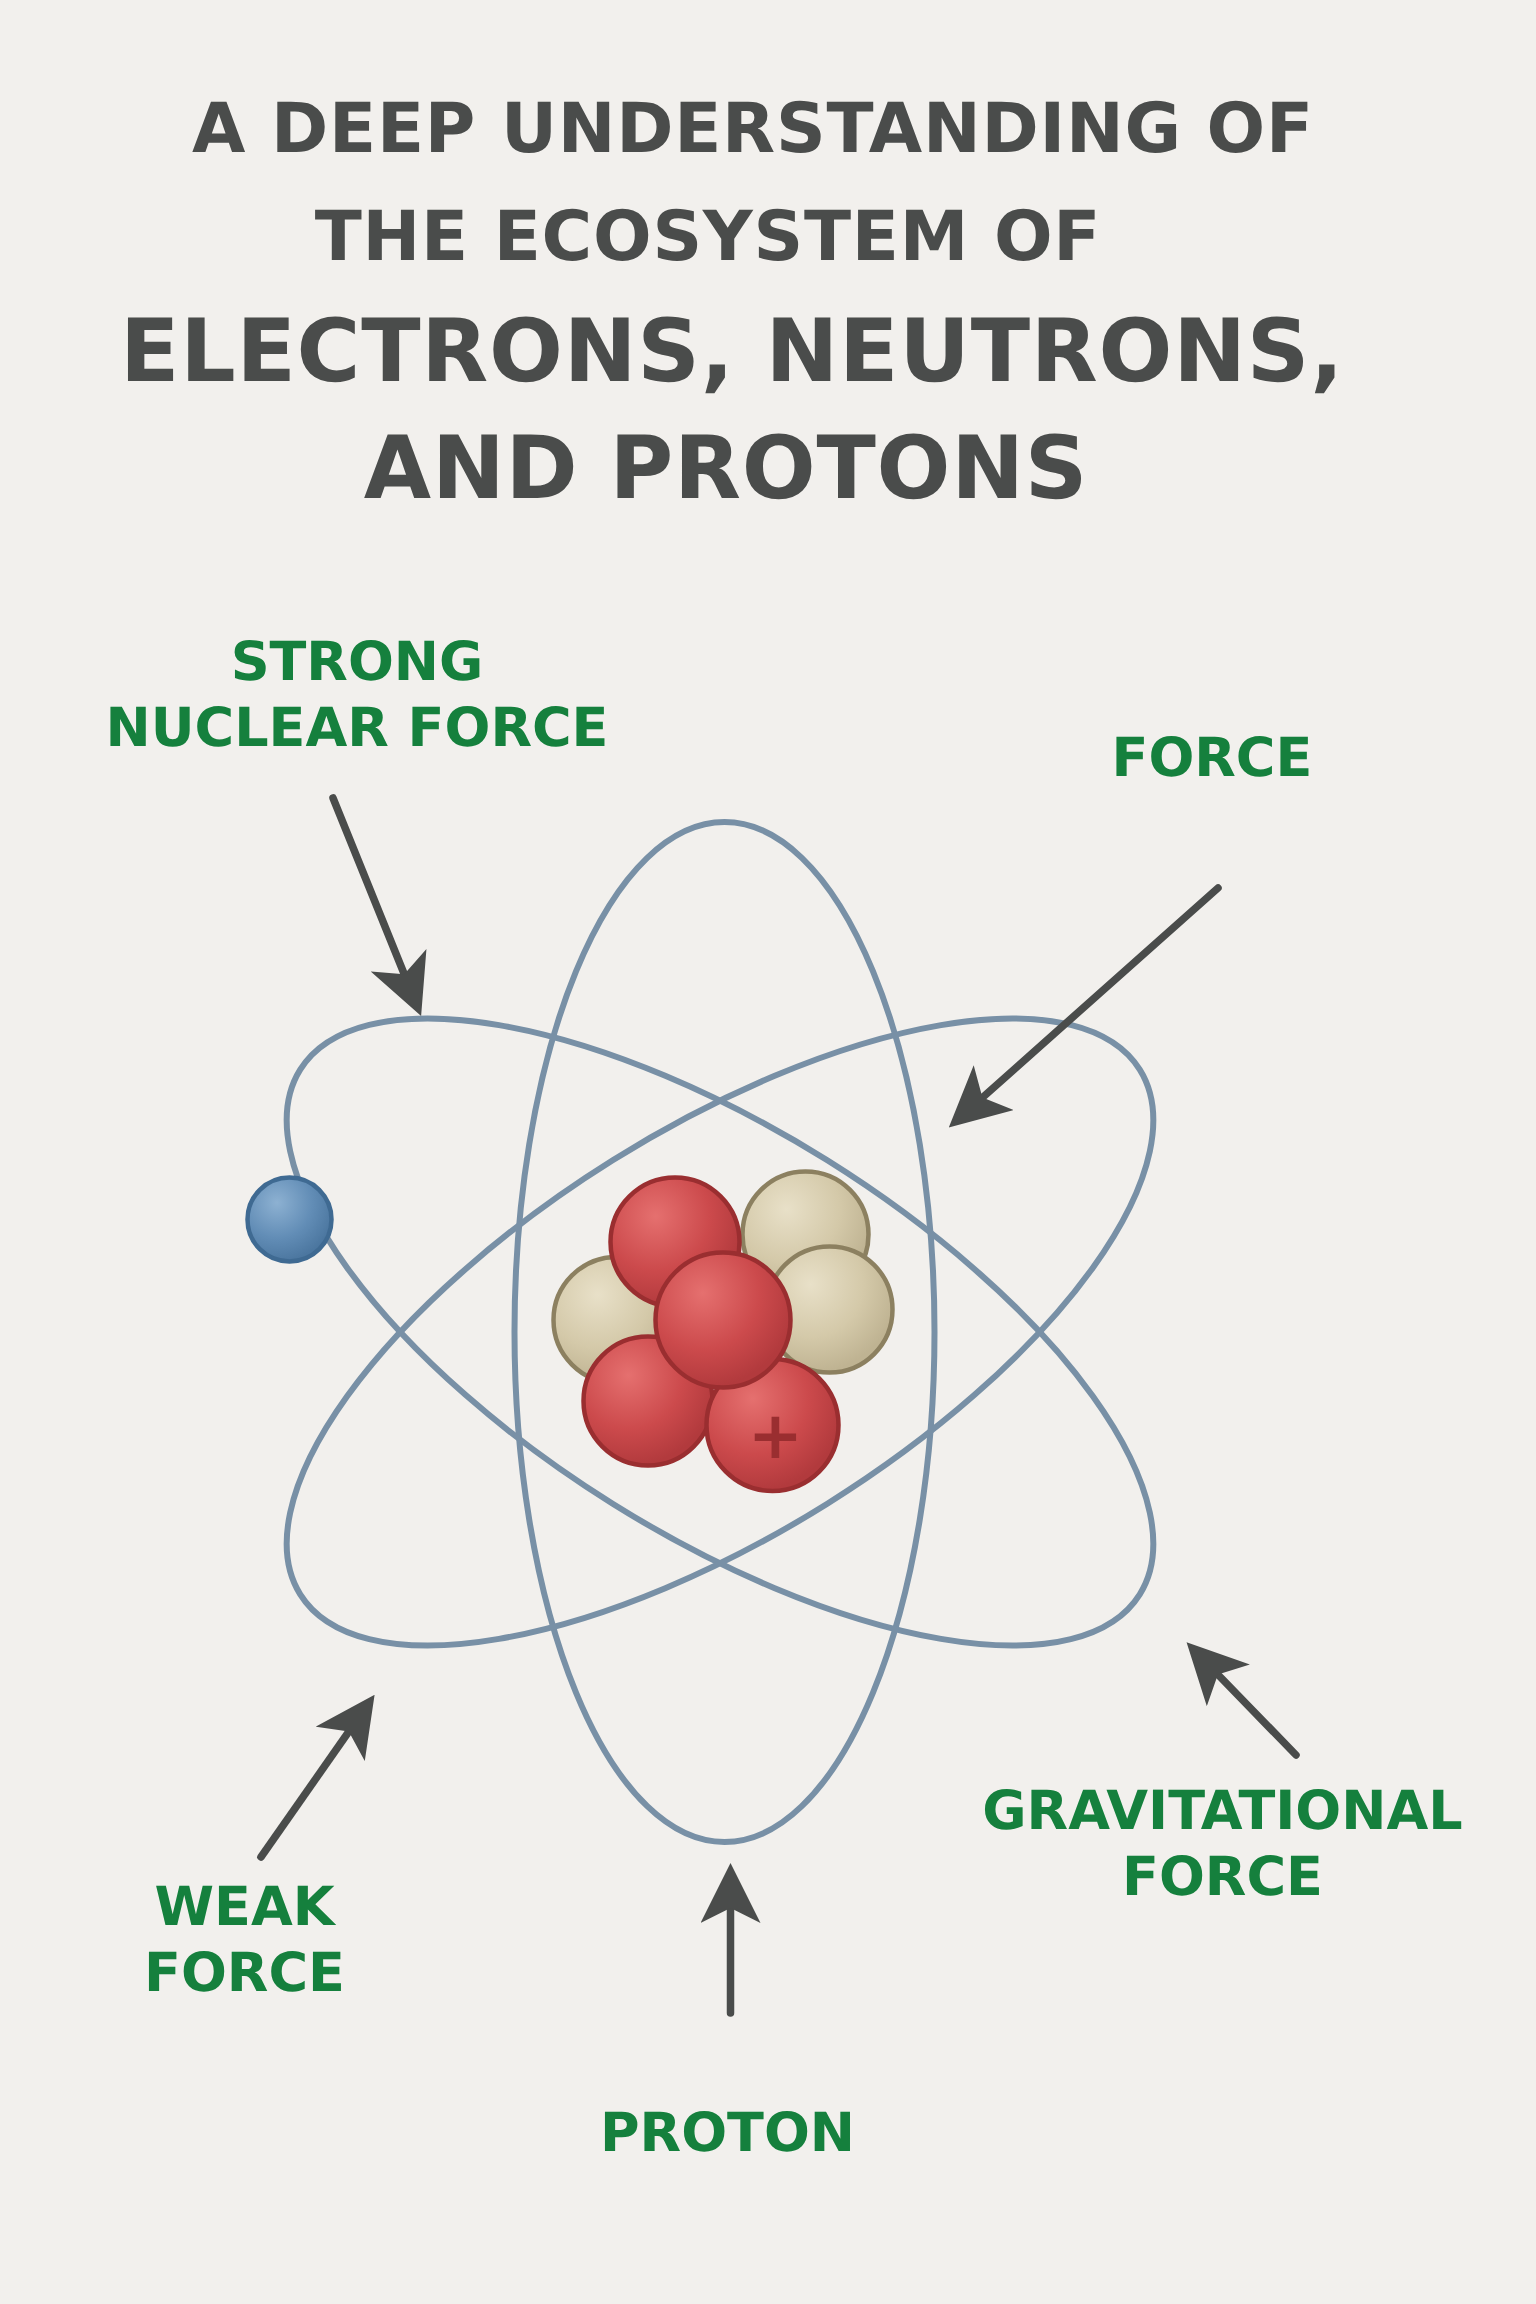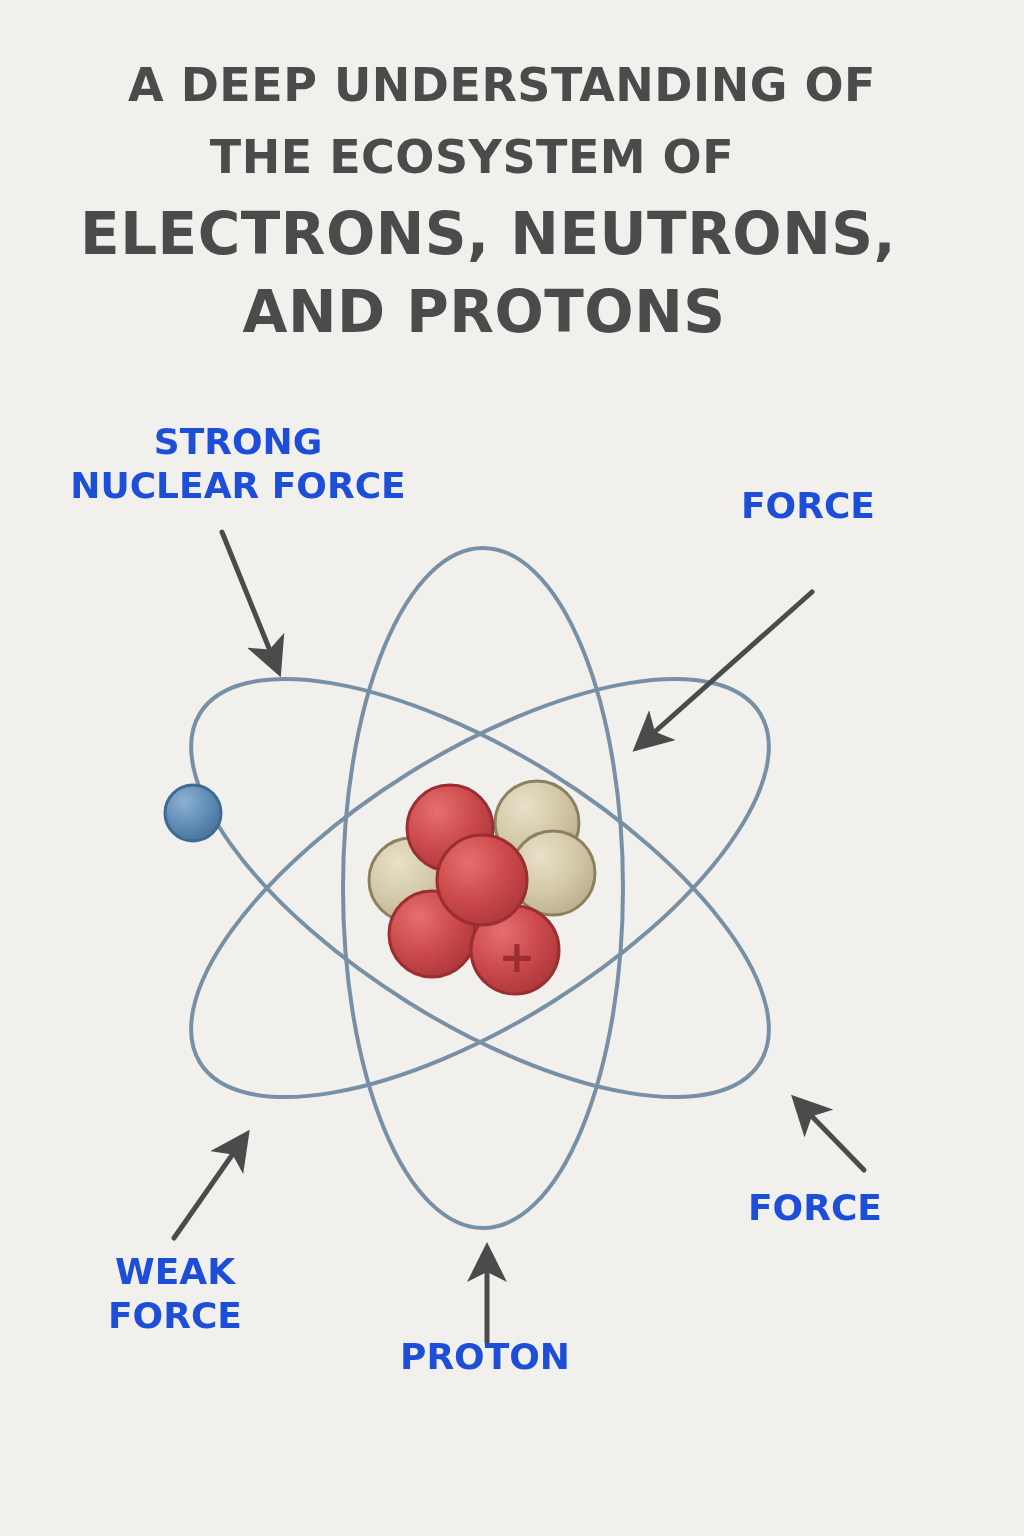--- a/index.html
+++ b/index.html
@@ -3,21 +3,21 @@
 <meta charset="utf-8">
 <style>
   html, body { margin:0; padding:0; }
   body { width:1024px; height:1536px; background:#f2f0ed; position:relative; overflow:hidden;
          font-family:"DejaVu Sans", "Liberation Sans", sans-serif; color:#4a4c4c; }
   .title { position:absolute; left:0; width:1024px; text-align:center; font-weight:bold; color:#4a4c4b; letter-spacing:0.5px; }
   .t1 { top:58px; font-size:46px; left:-10px; }
   .t2 { top:130px; font-size:46px; left:-40px; }
   .t3 { top:200px; font-size:58px; left:-24px; }
   .t4 { top:278px; font-size:58px; left:-28px; }
-  .lbl { position:absolute; font-weight:bold; font-size:36px; text-align:center; line-height:44px; color:#1d4ed8; white-space:nowrap; }
+  .lbl { position:absolute; font-weight:bold; font-size:36px; text-align:center; line-height:44px; color:#15803d; white-space:nowrap; }
   svg.diagram { position:absolute; left:0; top:0; }
 </style>
 </head>
 <body>
 
 <div class="title t1">A DEEP UNDERSTANDING OF</div>
 <div class="title t2">THE ECOSYSTEM OF</div>
 <div class="title t3">ELECTRONS, NEUTRONS,</div>
 <div class="title t4">AND PROTONS</div>
 
@@ -73,24 +73,25 @@
 
 <div class="lbl" style="left:58px; top:420px; width:360px;">
   <div>STRONG</div>
   <div>NUCLEAR FORCE</div>
 </div>
 
 <div class="lbl" style="left:605px; top:484px; width:420px; overflow:hidden;">
   <div style="text-align:left; padding-left:136px;">FORCE</div>
 </div>
 
-<div class="lbl" style="left:60px; top:1250px; width:230px;">
+<div class="lbl" style="left:48px; top:1250px; width:230px;">
   <div>WEAK</div>
   <div>FORCE</div>
 </div>
 
-<div class="lbl" style="left:380px; top:1335px; width:210px;">
+<div class="lbl" style="left:380px; top:1401px; width:210px;">
   <div>PROTON</div>
 </div>
 
 <div class="lbl" style="left:640px; top:1186px; width:350px;">
+  <div>GRAVITATIONAL</div>
   <div>FORCE</div>
 </div>
 
 </body></html>

